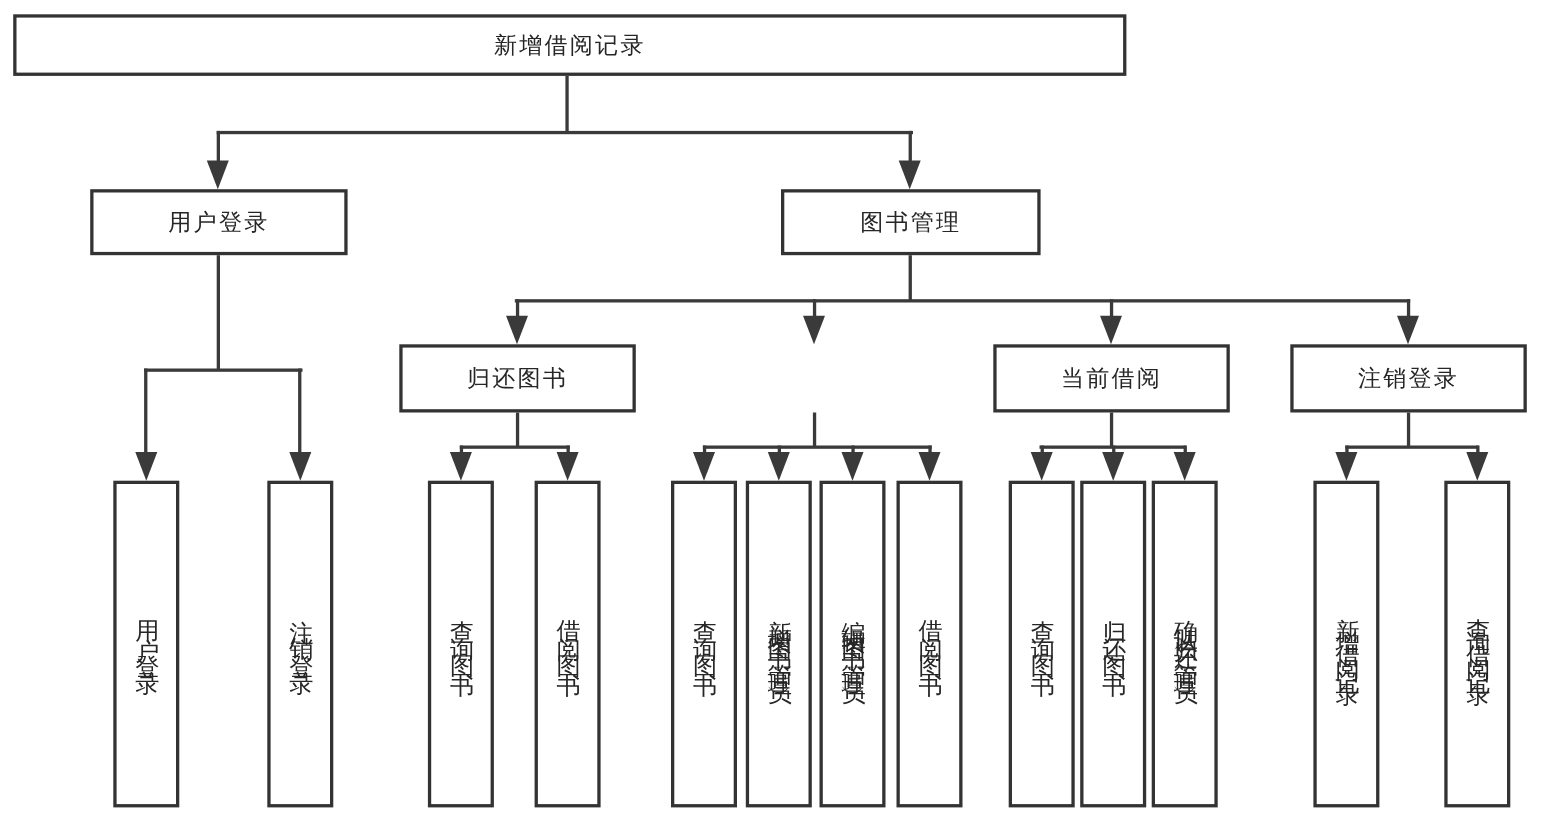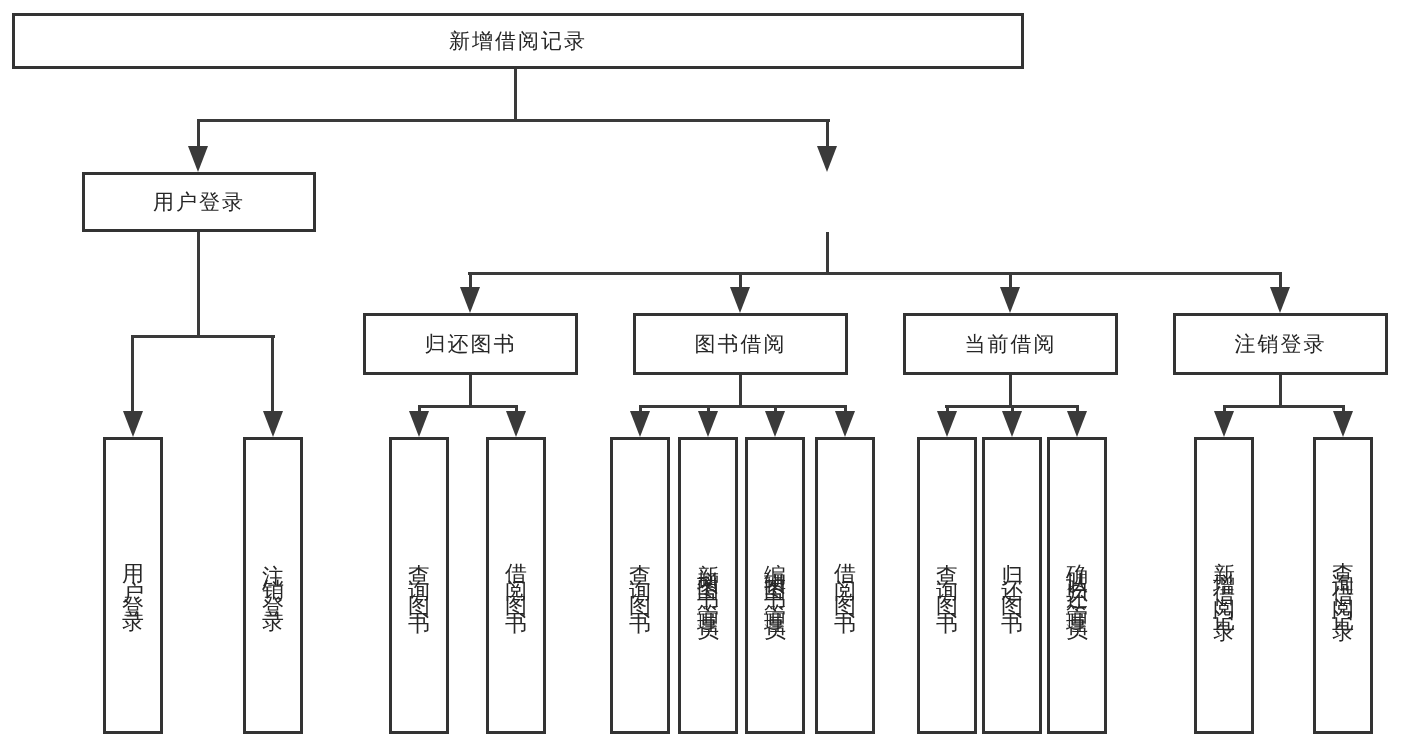--- a/index.html
+++ b/index.html
@@ -69,26 +69,26 @@
 
 <div id="canvas">
 
   <div class="box" id="root-box">
     <span class="hlabel">新增借阅记录</span>
   </div>
 
   <div class="box" id="l2-user-login">
     <span class="hlabel">用户登录</span>
   </div>
+  <div class="box" id="l2-book-mgmt">
+    <span class="hlabel">图书管理</span>
+  </div>
 
   <div class="box" id="l3-new-books">
     <span class="hlabel">归还图书</span>
-  </div>
-  <div class="box" id="l3-book-borrow">
-    <span class="hlabel">图书借阅</span>
   </div>
   <div class="box" id="l3-current-borrow">
     <span class="hlabel">当前借阅</span>
   </div>
   <div class="box" id="l3-borrow-records">
     <span class="hlabel">注销登录</span>
   </div>
 
   <div class="box leaf" id="lf1">
     <span class="vtext" style="letter-spacing: 16px; transform: translateY(-8px);">用户登录</span>

